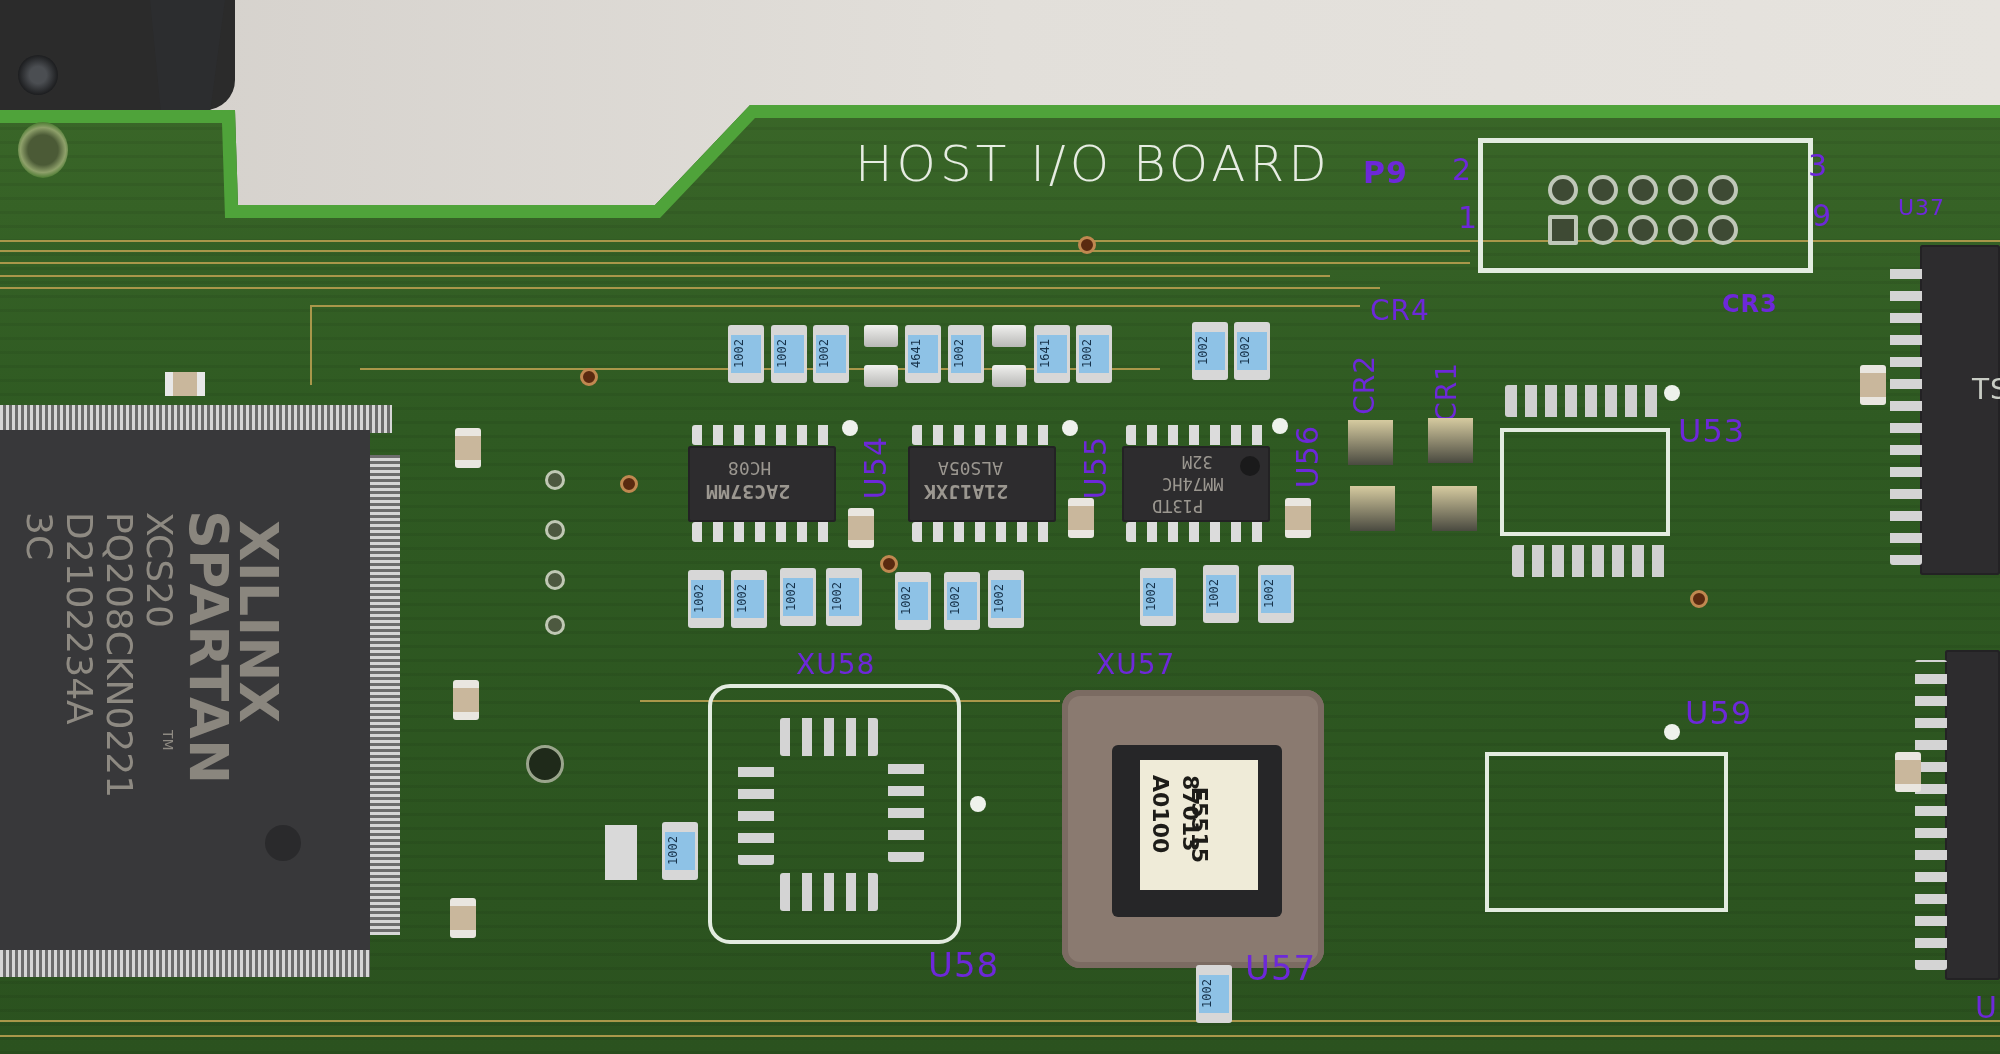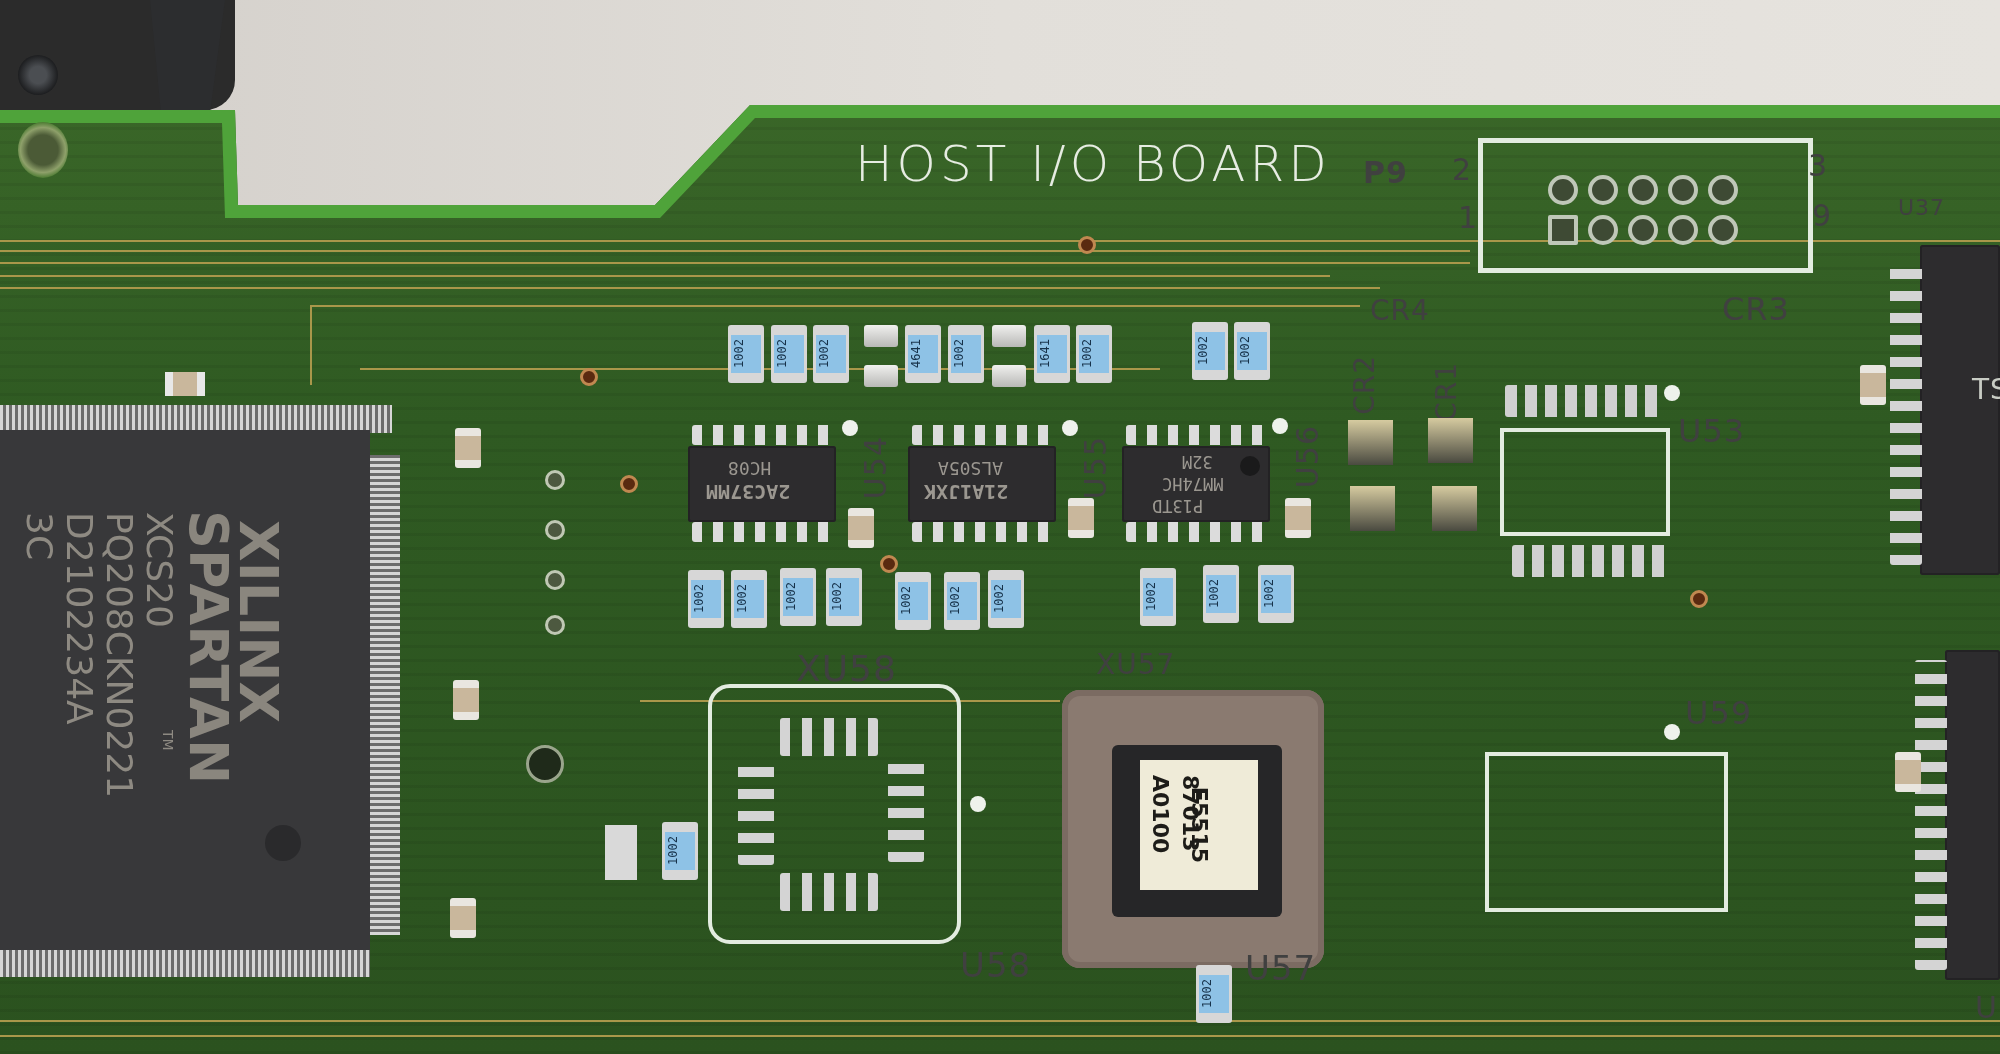--- a/index.html
+++ b/index.html
@@ -12,21 +12,21 @@
   .pcb{left:0;top:0;width:2000px;height:1054px;background:
       repeating-linear-gradient(0deg,rgba(0,0,0,0.06) 0 3px,rgba(0,0,0,0) 3px 14px),
       linear-gradient(180deg,#3d6a2a 0%,#2f5a22 40%,#2b521f 100%);
       clip-path:polygon(0 110px,235px 110px,238px 205px,655px 205px,750px 105px,2000px 105px,2000px 1054px,0 1054px);}
   .pcb-edge{left:0;top:0;width:2000px;height:1054px;
       clip-path:polygon(0 110px,235px 110px,238px 205px,655px 205px,750px 105px,2000px 105px,2000px 118px,755px 118px,660px 218px,225px 218px,222px 123px,0 123px);
       background:#4fa33a;}
   .mount-hole{left:18px;top:122px;width:50px;height:56px;border-radius:50%;background:radial-gradient(circle,#4b5a36 40%,#8ea06a 60%,#4a7a30 75%);}
   .trace{position:absolute;background:#a9974a;height:2px;}
   .vtrace{position:absolute;background:#a9974a;width:2px;}
-  .silk{position:absolute;color:#404040;font-family:"DejaVu Sans",sans-serif;letter-spacing:1px;white-space:nowrap;}
+  .silk{position:absolute;color:#6d28d9;font-family:"DejaVu Sans",sans-serif;letter-spacing:1px;white-space:nowrap;}
   .title{left:855px;top:135px;font-size:50px;font-weight:300;letter-spacing:4px;font-family:"DejaVu Sans",sans-serif;color:#e6ece2;}
   .p9{left:1363px;top:155px;font-size:30px;font-weight:bold;}
   .conn-box{left:1478px;top:138px;width:325px;height:125px;border:5px solid #e3ece0;}
   .pin{position:absolute;width:22px;height:22px;border-radius:50%;background:#3e4a34;border:4px solid #bfc7b8;}
   .pin.sq{border-radius:2px;}
   .chip{position:absolute;background:#2d2c2e;border-radius:3px;box-shadow:inset 0 0 0 2px #232224;}
   .chip-text{position:absolute;color:#9b9790;font-family:"DejaVu Sans Mono",monospace;font-size:18px;transform:rotate(180deg);line-height:20px;text-align:right;white-space:pre;}
   .leg{position:absolute;background:linear-gradient(90deg,#9c9c9c,#e6e6e6,#9c9c9c);border-radius:3px;}
   .resistor{position:absolute;width:36px;height:58px;background:#d7d7d7;border-radius:3px;}
   .resistor .body{position:absolute;left:3px;top:10px;width:30px;height:38px;background:#8ec2e6;}
@@ -215,41 +215,41 @@
 <div class="resistor" style="left:1203px;top:565px;">
     <div class="body"></div>
     <div class="lbl">1002</div>
   </div>
 <div class="resistor" style="left:1258px;top:565px;">
     <div class="body"></div>
     <div class="lbl">1002</div>
   </div>
 
 <div class="silk" style="left:1370px;top:294px;font-size:28px;">CR4</div>
-<div class="silk" style="left:1722px;top:290px;font-size:32px;">CR3</div>
+<div class="silk" style="left:1722px;top:290px;font-size:24px;font-weight:bold;">CR3</div>
 <div class="silk" style="left:1348px;top:355px;font-size:28px;writing-mode:vertical-rl;transform:rotate(180deg);">CR2</div>
 <div class="silk" style="left:1430px;top:362px;font-size:28px;writing-mode:vertical-rl;transform:rotate(180deg);">CR1</div>
 <div class="abs" style="left:1348px;top:420px;width:45px;height:45px;background:linear-gradient(180deg,#d6cba0,#4a4a40);"></div>
 <div class="abs" style="left:1428px;top:418px;width:45px;height:45px;background:linear-gradient(180deg,#d6cba0,#4a4a40);"></div>
 <div class="abs" style="left:1350px;top:486px;width:45px;height:45px;background:linear-gradient(180deg,#d6cba0,#4a4a40);"></div>
 <div class="abs" style="left:1432px;top:486px;width:45px;height:45px;background:linear-gradient(180deg,#d6cba0,#4a4a40);"></div>
 
 <div class="outline" style="left:1500px;top:428px;width:162px;height:100px;"></div>
 <div class="silk" style="left:1678px;top:412px;font-size:32px;">U53</div>
 <div class="leg" style="left:1505px;top:385px;width:160px;height:32px;background:repeating-linear-gradient(90deg,#d0d0d0 0 12px,transparent 12px 20px);"></div>
 <div class="leg" style="left:1512px;top:545px;width:160px;height:32px;background:repeating-linear-gradient(90deg,#d0d0d0 0 12px,transparent 12px 20px);"></div>
 <div class="dot" style="left:1664px;top:385px;"></div>
 
 <div class="outline" style="left:1485px;top:752px;width:235px;height:152px;"></div>
 <div class="silk" style="left:1685px;top:694px;font-size:32px;">U59</div>
 <div class="dot" style="left:1664px;top:724px;"></div>
 
-<div class="silk" style="left:796px;top:648px;font-size:36px;">XU58</div>
+<div class="silk" style="left:796px;top:648px;font-size:28px;">XU58</div>
 <div class="outline" style="left:708px;top:684px;width:245px;height:252px;border-radius:22px;"></div>
-<div class="silk" style="left:928px;top:945px;font-size:34px;margin-left:32px;">U58</div>
+<div class="silk" style="left:928px;top:945px;font-size:34px;">U58</div>
 <div class="leg" style="left:780px;top:718px;width:98px;height:38px;background:repeating-linear-gradient(90deg,#d4d4d4 0 10px,transparent 10px 22px);"></div>
 <div class="leg" style="left:780px;top:873px;width:98px;height:38px;background:repeating-linear-gradient(90deg,#d4d4d4 0 10px,transparent 10px 22px);"></div>
 <div class="leg" style="left:738px;top:765px;width:36px;height:100px;background:repeating-linear-gradient(0deg,#d4d4d4 0 10px,transparent 10px 22px);"></div>
 <div class="leg" style="left:888px;top:762px;width:36px;height:100px;background:repeating-linear-gradient(0deg,#d4d4d4 0 10px,transparent 10px 22px);"></div>
 <div class="dot" style="left:970px;top:796px;"></div>
 <div class="resistor" style="left:662px;top:822px;">
     <div class="body"></div>
     <div class="lbl">1002</div>
   </div>
 <div class="abs" style="left:605px;top:825px;width:32px;height:55px;background:#d9d9d9;"></div>

